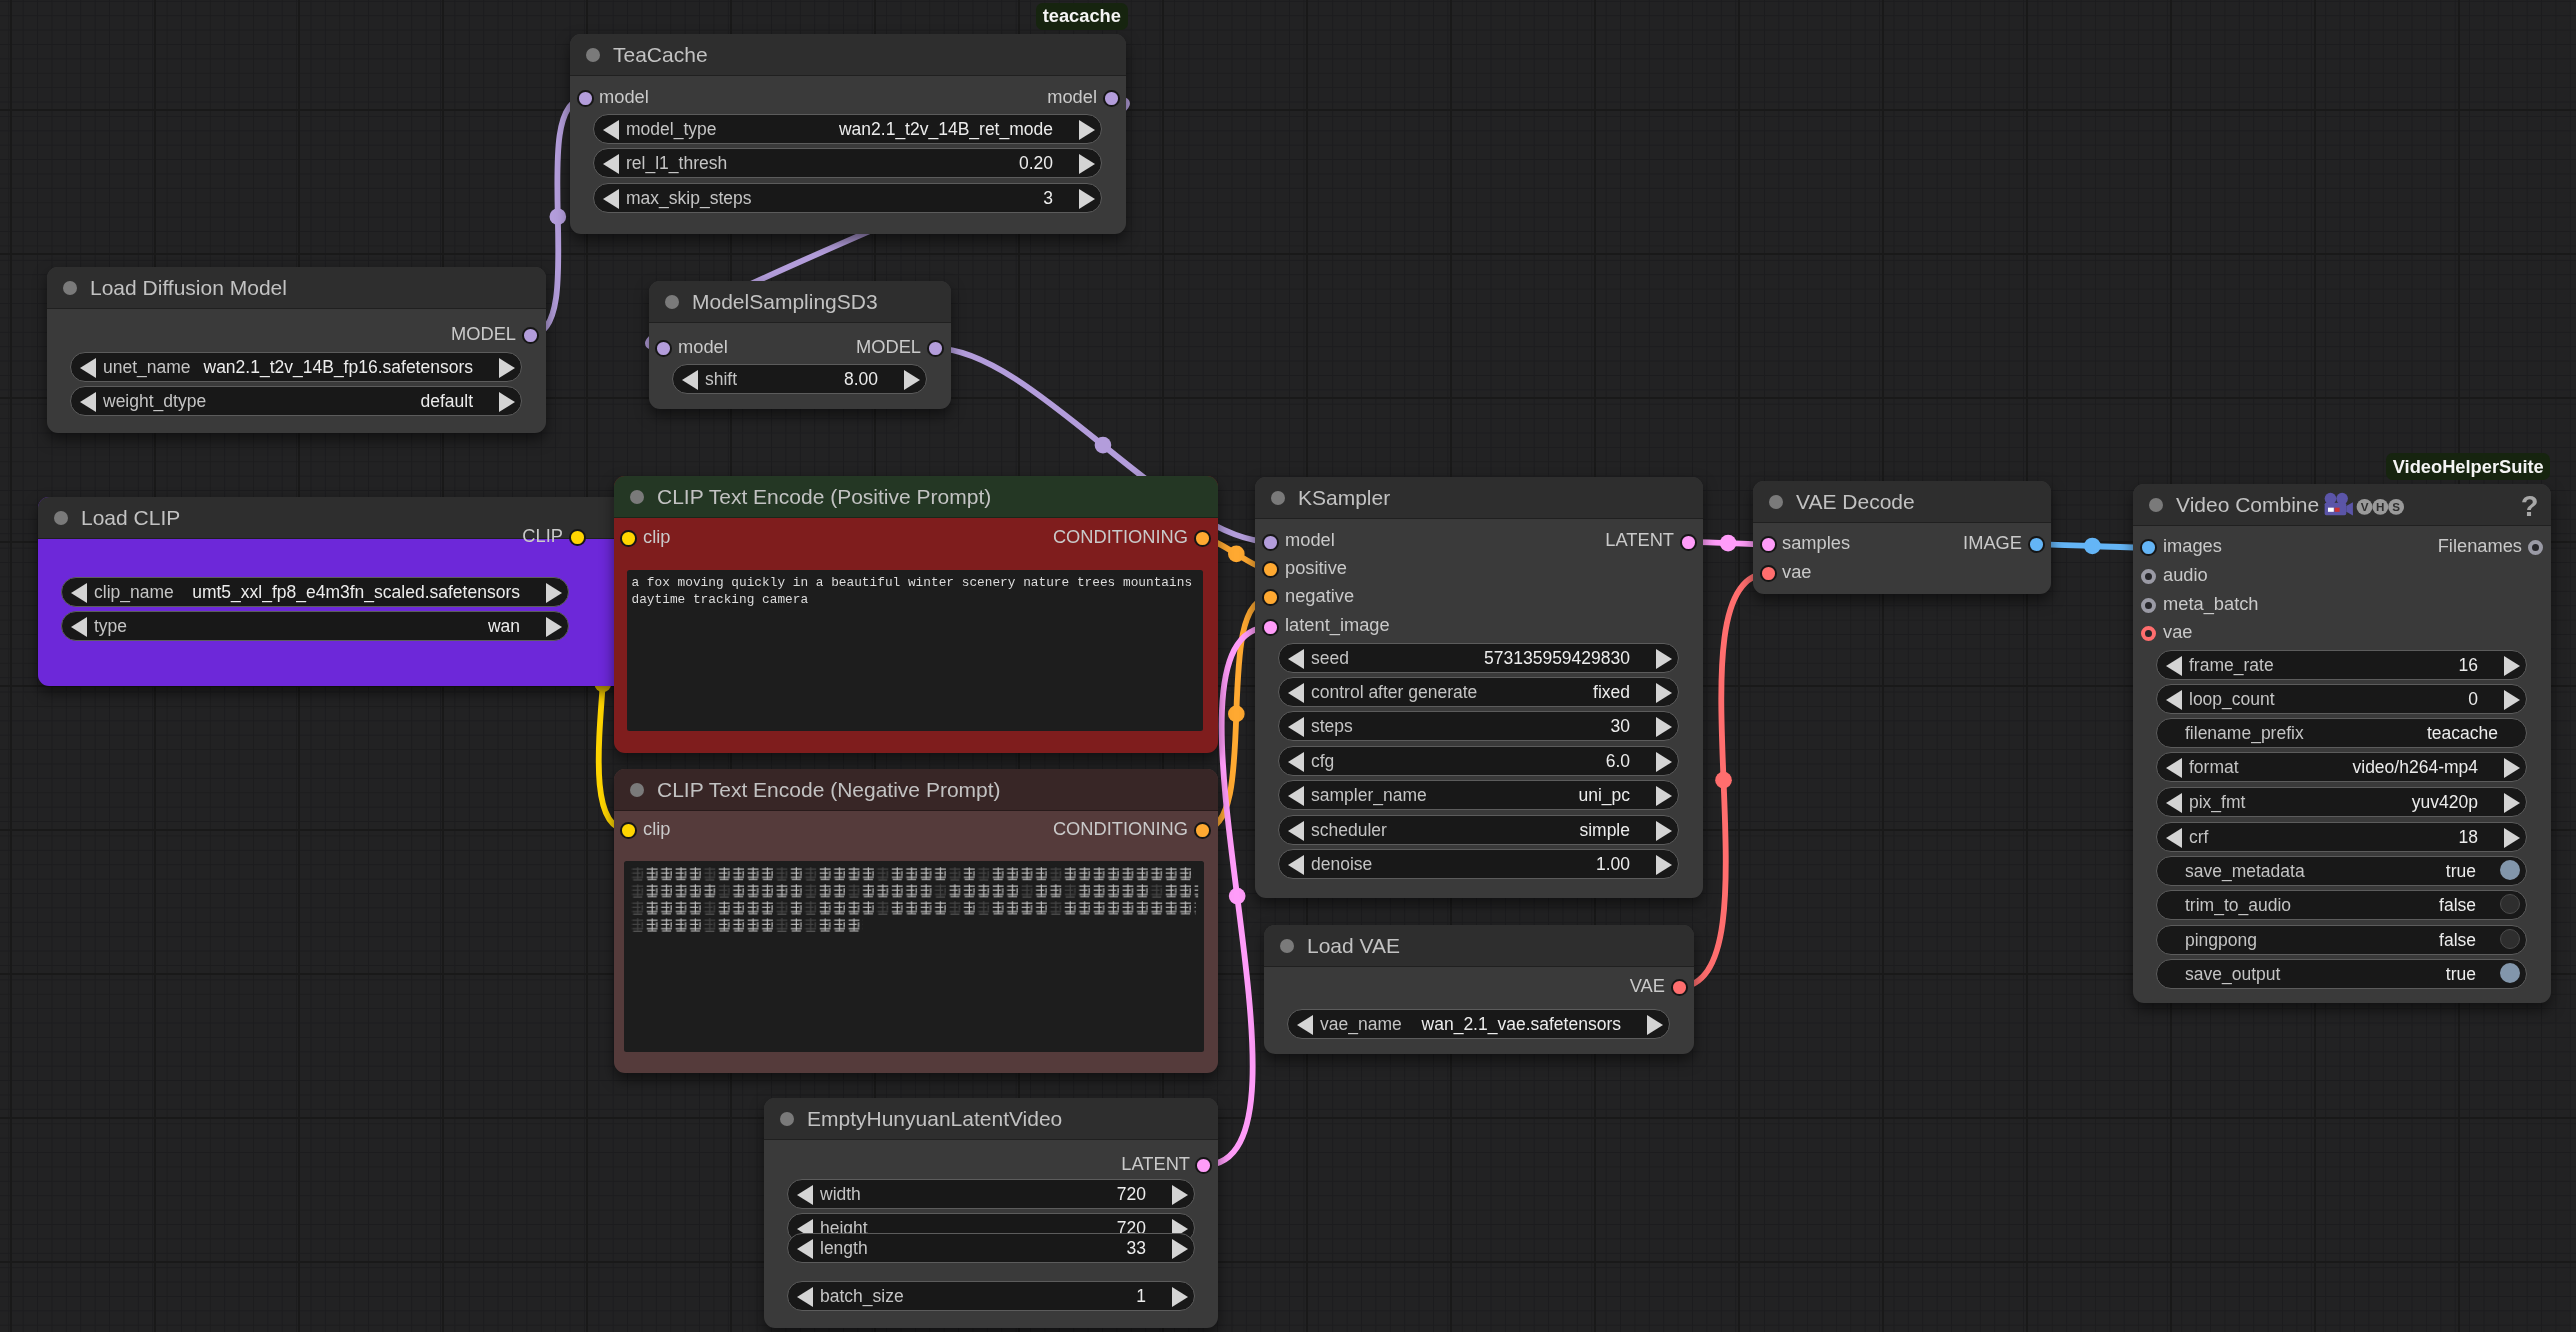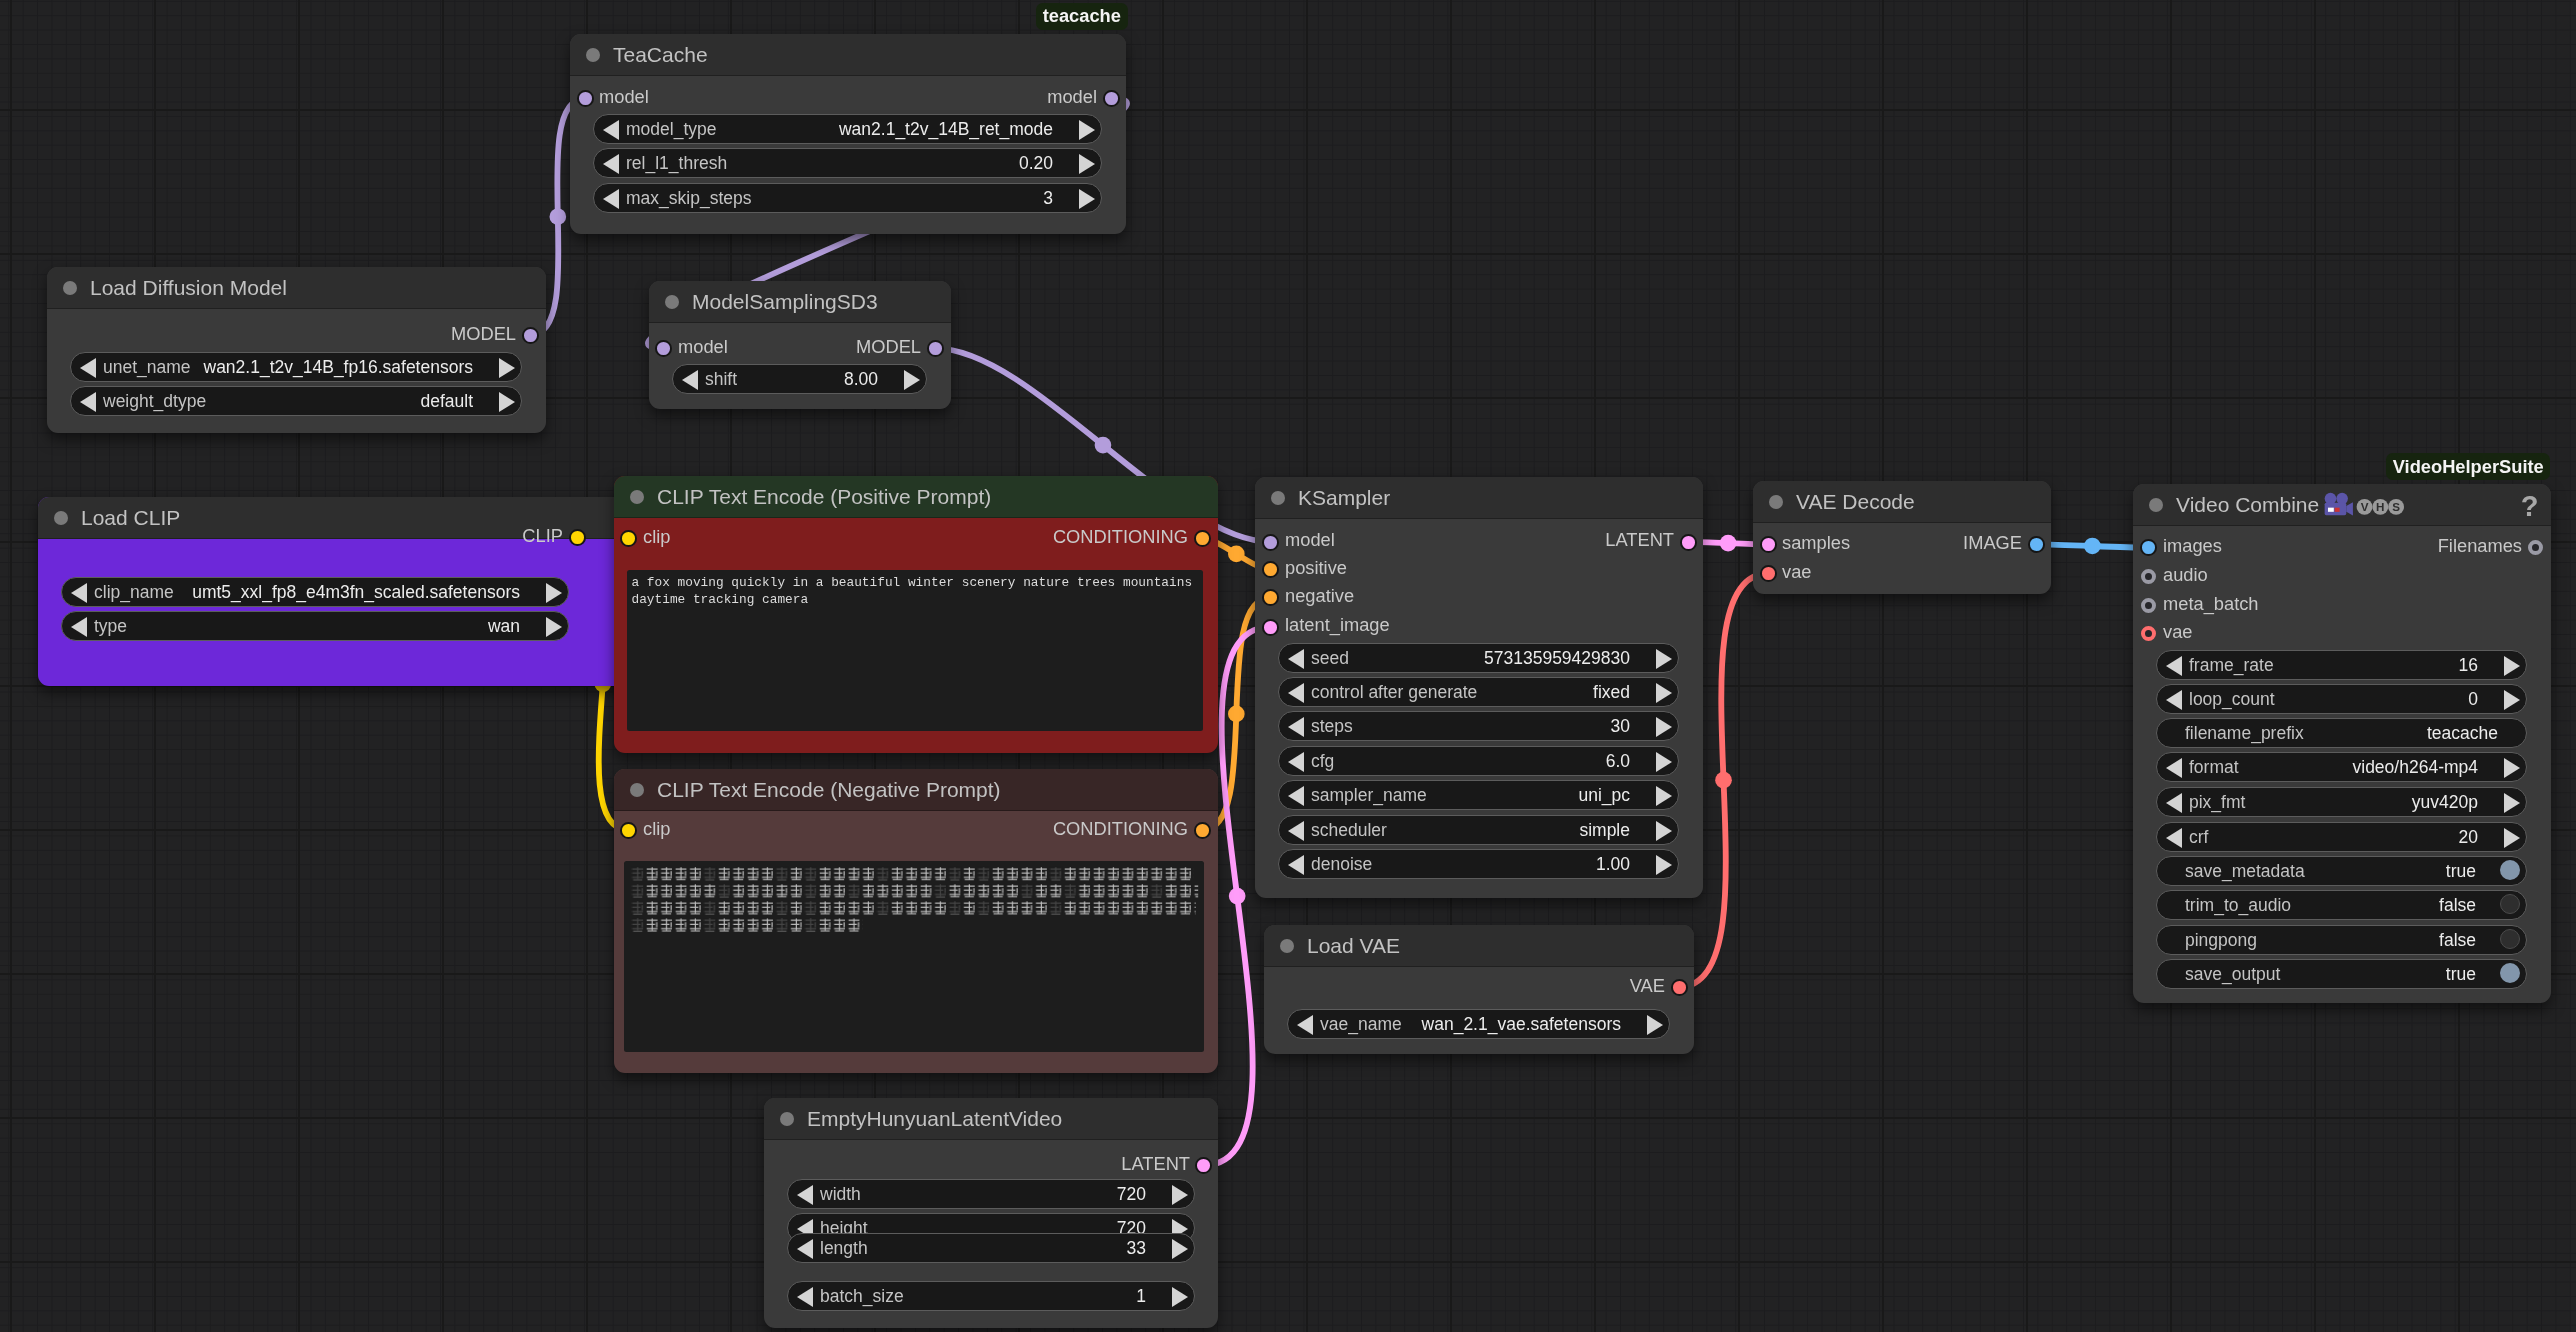--- a/index.html
+++ b/index.html
@@ -353,21 +353,21 @@
     <div class="widget" style="left:23px;top:303px;width:371px">
       <div class="arrL"></div>
       <div class="arrR"></div>
       <div class="wlab">pix_fmt</div>
       <div class="wval">yuv420p</div>
     </div>
     <div class="widget" style="left:23px;top:338px;width:371px">
       <div class="arrL"></div>
       <div class="arrR"></div>
       <div class="wlab">crf</div>
-      <div class="wval">20</div>
+      <div class="wval">18</div>
     </div>
     <div class="widget" style="left:23px;top:372px;width:371px">
       <div class="wlab" style="left:28px">save_metadata</div>
       <div class="wval" style="right:50px">true</div>
       <div style="position:absolute;right:5.8px;top:3.3px;width:20px;height:20px;border-radius:50%;background:#8296ab"></div>
     </div>
     <div class="widget" style="left:23px;top:406px;width:371px">
       <div class="wlab" style="left:28px">trim_to_audio</div>
       <div class="wval" style="right:50px">false</div>
       <div style="position:absolute;right:5.8px;top:3.3px;width:20px;height:20px;border-radius:50%;background:#2e2e2e;border:0.8px solid #4a4a4a;box-sizing:border-box"></div>

